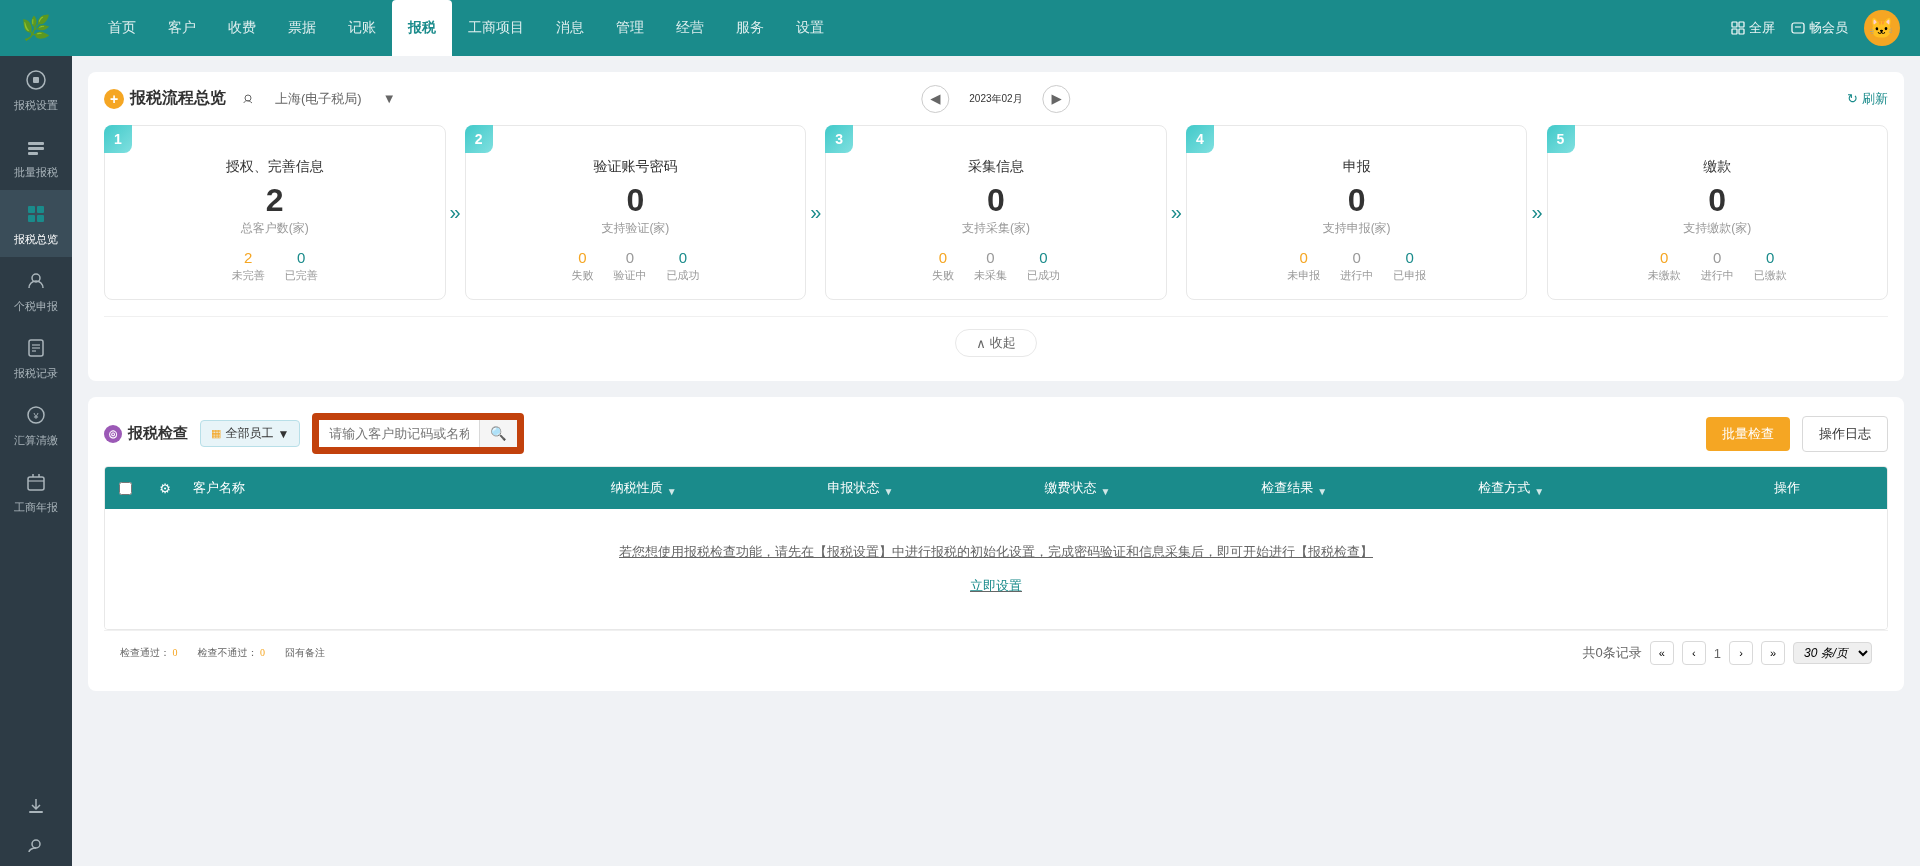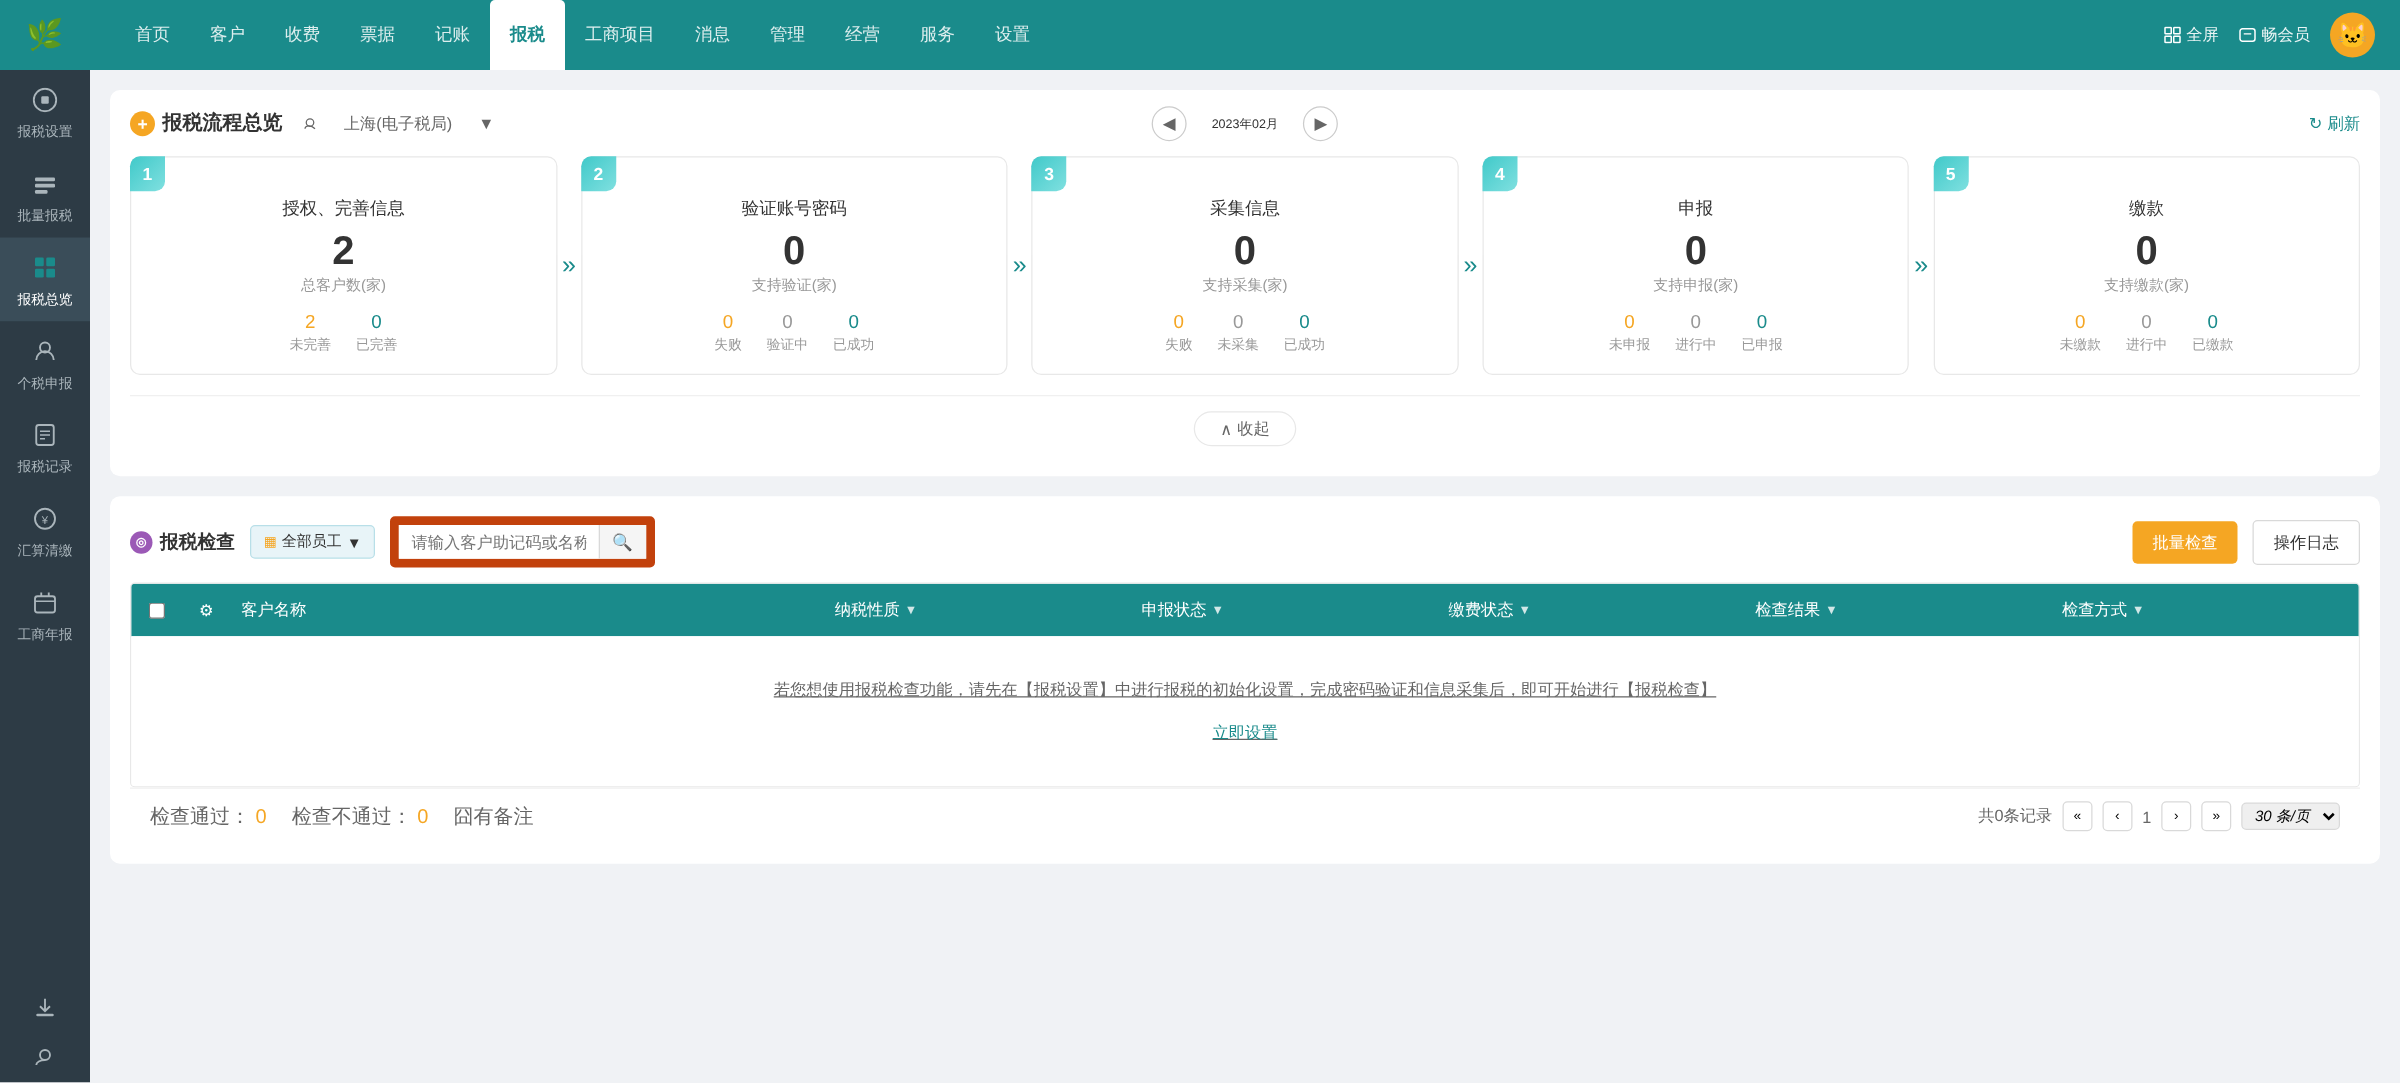--- a/index.html
+++ b/index.html
@@ -342,21 +342,21 @@
       overflow: hidden;
     }
     .table-header {
       display: flex;
       background: #1a8b8b;
       color: white;
       font-size: 13px;
     }
     .th-checkbox { width: 40px; padding: 12px; display: flex; align-items: center; justify-content: center; flex-shrink: 0; }
     .th-settings { width: 40px; padding: 12px; display: flex; align-items: center; justify-content: center; flex-shrink: 0; }
-    .th-col { flex: 1; padding: 12px 8px; display: flex; align-items: center; gap: 4px; }
+    .th-col { flex: 1; padding: 12px 8px; display: flex; align-items: flex-end; gap: 4px; }
     .th-col-name { flex: 2; padding: 12px 8px; display: flex; align-items: center; }
     .th-actions { width: 200px; padding: 12px 8px; display: flex; align-items: center; justify-content: center; flex-shrink: 0; }
     .filter-icon-sm { font-size: 10px; opacity: 0.8; }
 
     .table-body {
       min-height: 120px;
       display: flex;
       flex-direction: column;
       align-items: center;
       justify-content: center;
@@ -379,21 +379,21 @@
 
     
     .table-footer {
       display: flex;
       align-items: center;
       padding: 10px 16px;
       background: white;
       border-top: 1px solid #f0f0f0;
       gap: 20px;
     }
-    .footer-stat { font-size: 16px; color: #666; }
+    .footer-stat { font-size: 10px; color: #666; font-family: Liberation Serif, serif; }
     .footer-stat a { color: #f5a623; }
     .pagination {
       margin-left: auto;
       display: flex;
       align-items: center;
       gap: 8px;
       font-size: 13px;
       color: #666;
     }
     .page-btn {
@@ -763,20 +763,23 @@
             <span class="filter-icon-sm">▼</span>
           </div>
           <div class="th-col">
             <span>检查结果</span>
             <span class="filter-icon-sm">▼</span>
           </div>
           <div class="th-col">
             <span>检查方式</span>
             <span class="filter-icon-sm">▼</span>
           </div>
+          <div class="th-actions">
+            <span>操作</span>
+          </div>
         </div>
 
         <div class="table-body">
           <div class="empty-message">
             <span>若您想使用报税检查功能，请先在【报税设置】中进行报税的初始化设置，完成密码验证和信息采集后，即可开始进行【报税检查】</span>
             <a class="empty-link">立即设置</a>
           </div>
         </div>
 
       </div>

